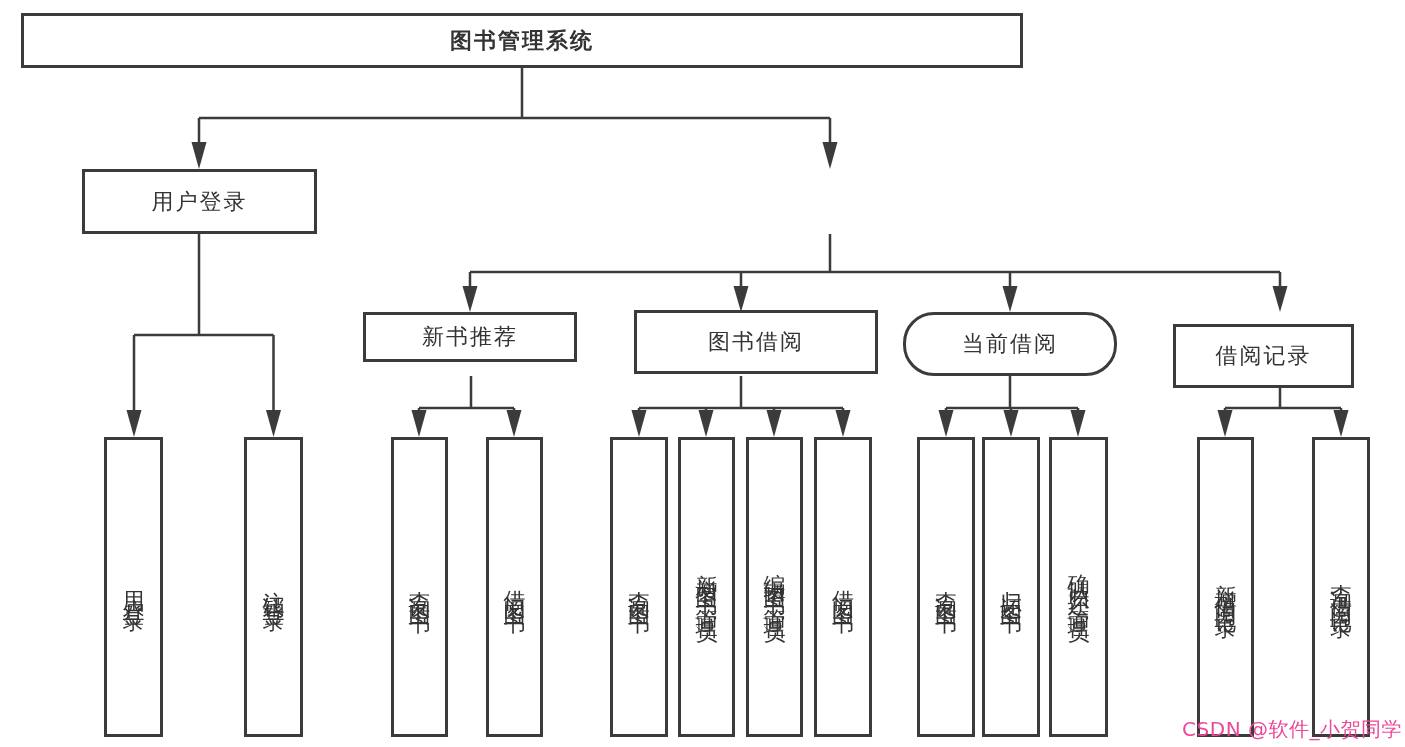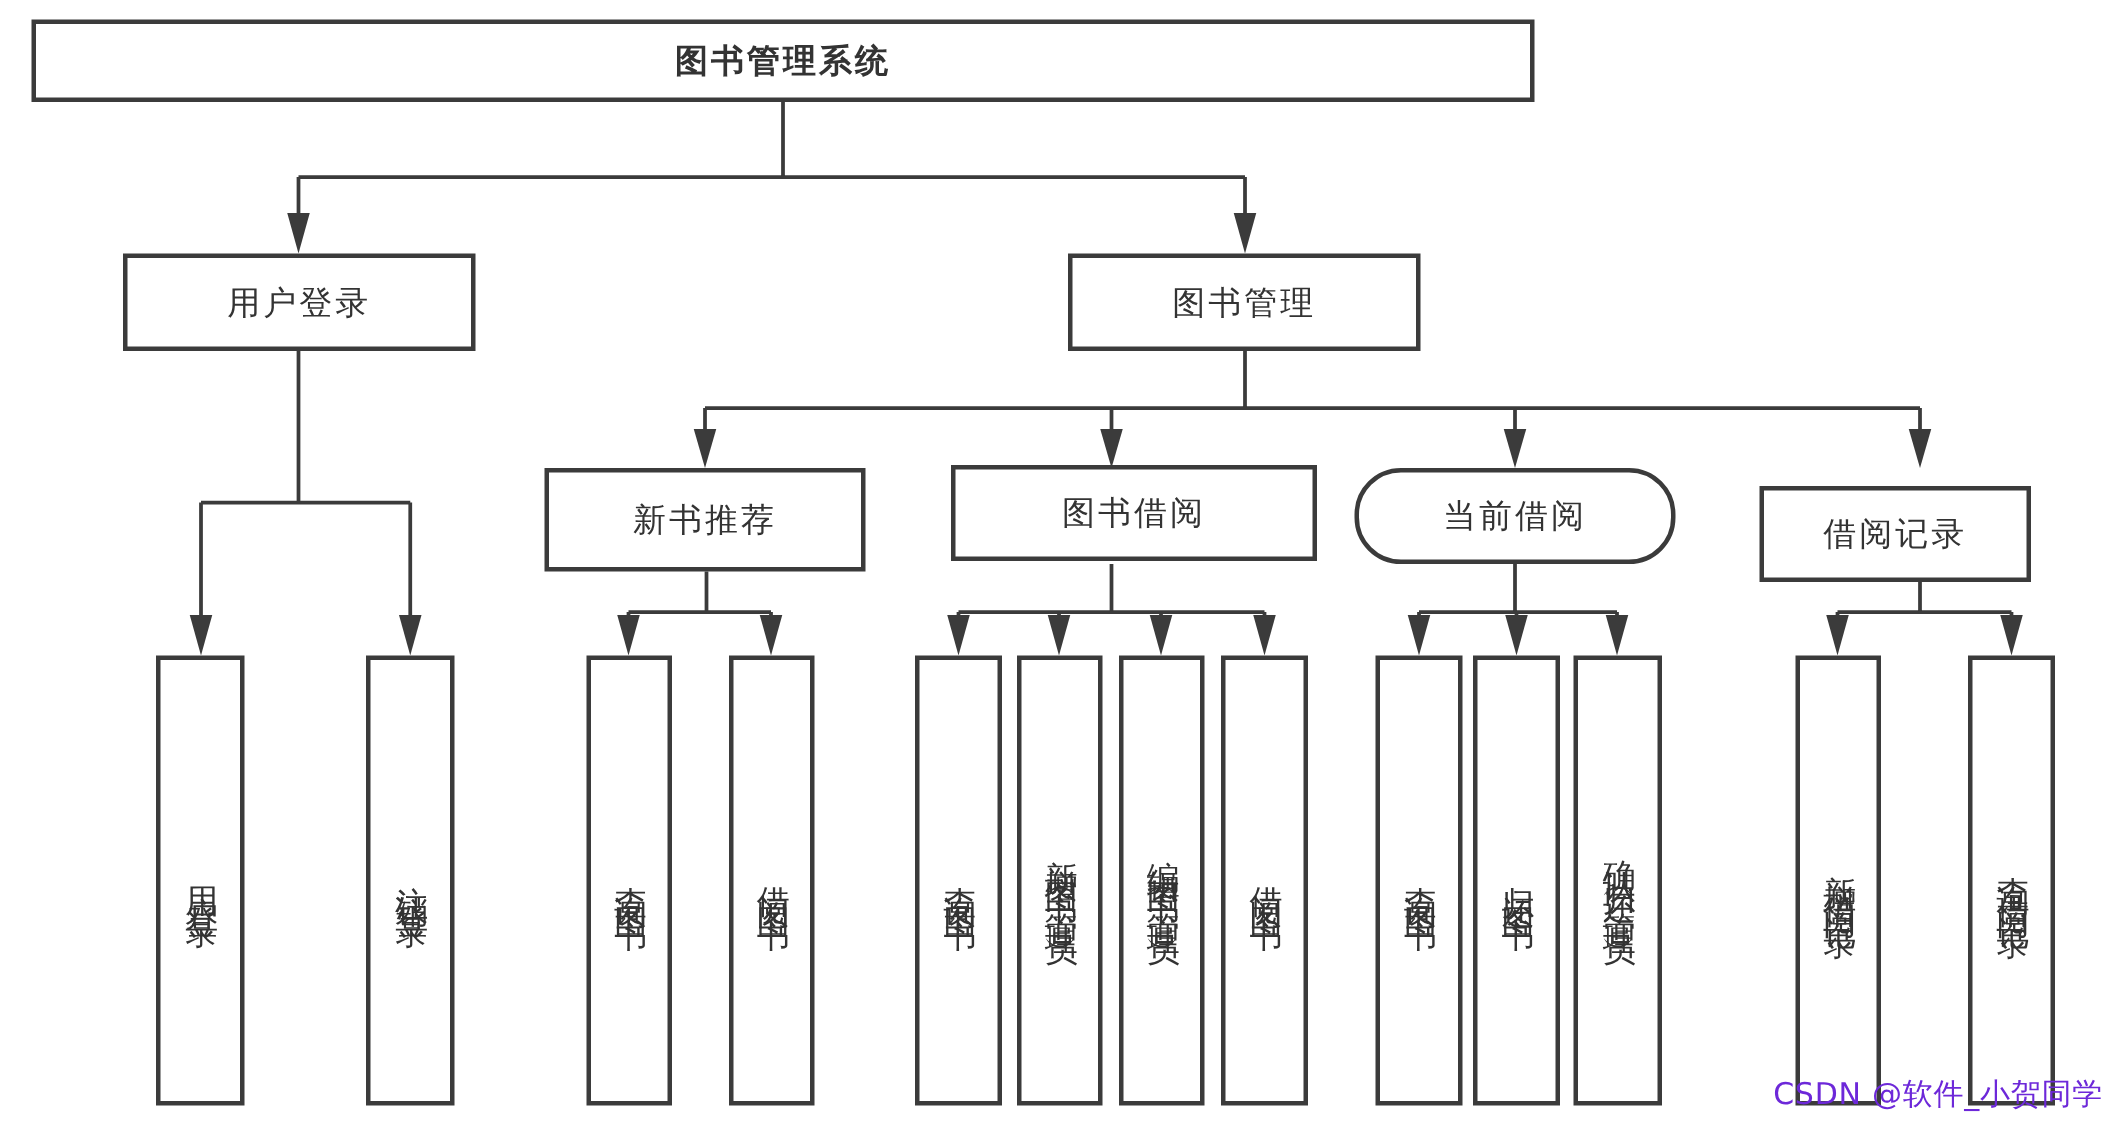--- a/index.html
+++ b/index.html
@@ -38,21 +38,21 @@
     text-orientation: mixed;
     font-size: 22px;
     letter-spacing: 7px;
     line-height: 1;
   }
   .watermark {
     position: absolute;
     right: 3px;
     bottom: 4px;
     font-size: 20px;
-    color: #6d28d9;
+    color: #ec4899;
     letter-spacing: 0.5px;
     z-index: 3;
     white-space: nowrap;
   }
 </style>
 </head>
 <body>
 
 <div class="canvas">
 
@@ -92,23 +92,22 @@
       <polygon points="1003.5,410 1018.5,410 1011,437"></polygon>
       <polygon points="1070.5,410 1085.5,410 1078,437"></polygon>
       <polygon points="1217.5,410 1232.5,410 1225,437"></polygon>
       <polygon points="1333.5,410 1348.5,410 1341,437"></polygon>
     </g>
   </svg>
 
   <div class="node h" style="left:21px; top:13px; width:1002px; height:55px;font-weight:bold;">图书管理系统</div>
 
   <div class="node h" style="left:82px; top:169px; width:235px; height:65px;">用户登录</div>
-  <div class="node h" style="left:712px; top:169px; width:235px; height:65px;">图书管理</div>
 
-  <div class="node h" style="left:363px; top:312px; width:214px; height:69px;">新书推荐</div>
+  <div class="node h" style="left:363px; top:312px; width:214px; height:50px;">新书推荐</div>
   <div class="node h" style="left:634px; top:310px; width:244px; height:64px;">图书借阅</div>
   <div class="node h" style="left:903px; top:312px; width:214px; height:64px;border-radius:31px;">当前借阅</div>
   <div class="node h" style="left:1173px; top:312px; width:181px; height:64px;margin-top:12px;">借阅记录</div>
 
   <div class="node v" style="left:104px; top:437px; width:59px; height:300px;">用户登录</div>
   <div class="node v" style="left:244px; top:437px; width:59px; height:300px;">注销登录</div>
 
   <div class="node v" style="left:391px; top:437px; width:57px; height:300px;">查询图书</div>
   <div class="node v" style="left:486px; top:437px; width:57px; height:300px;">借阅图书</div>
 

